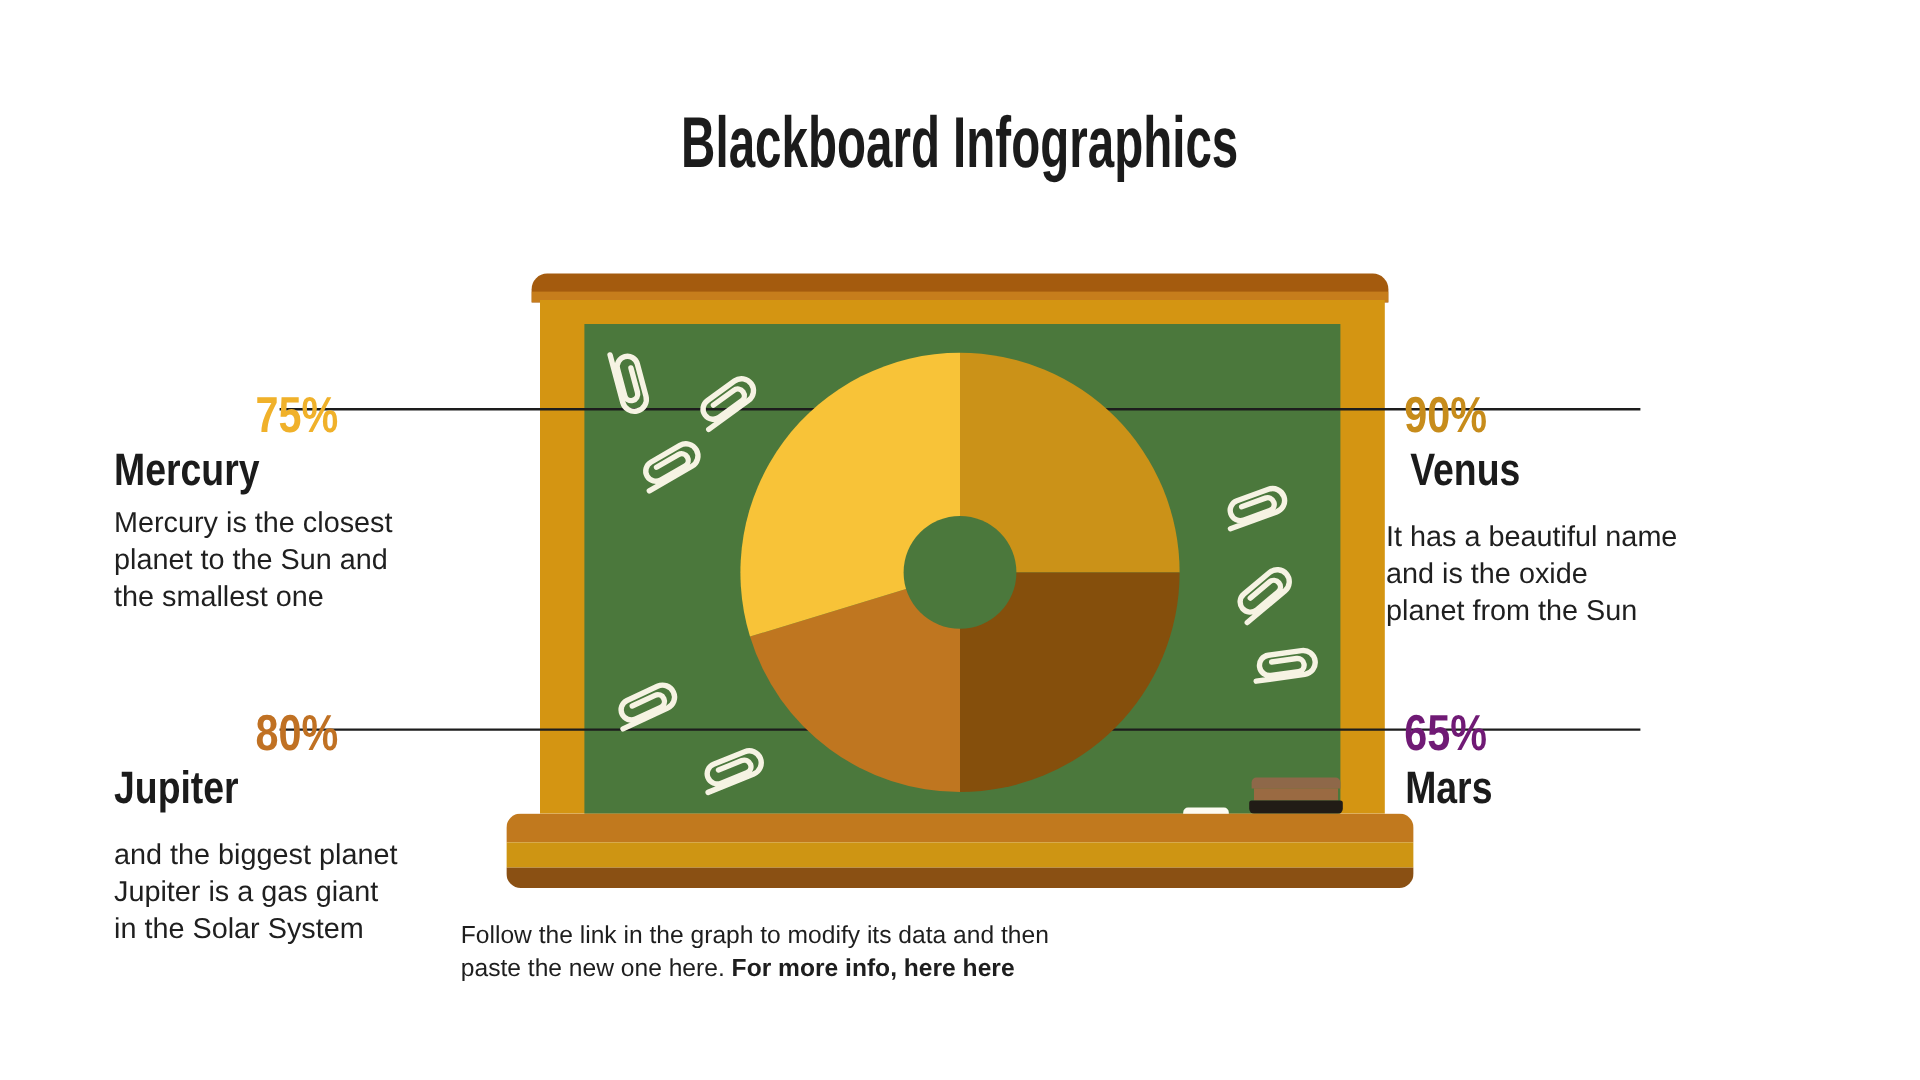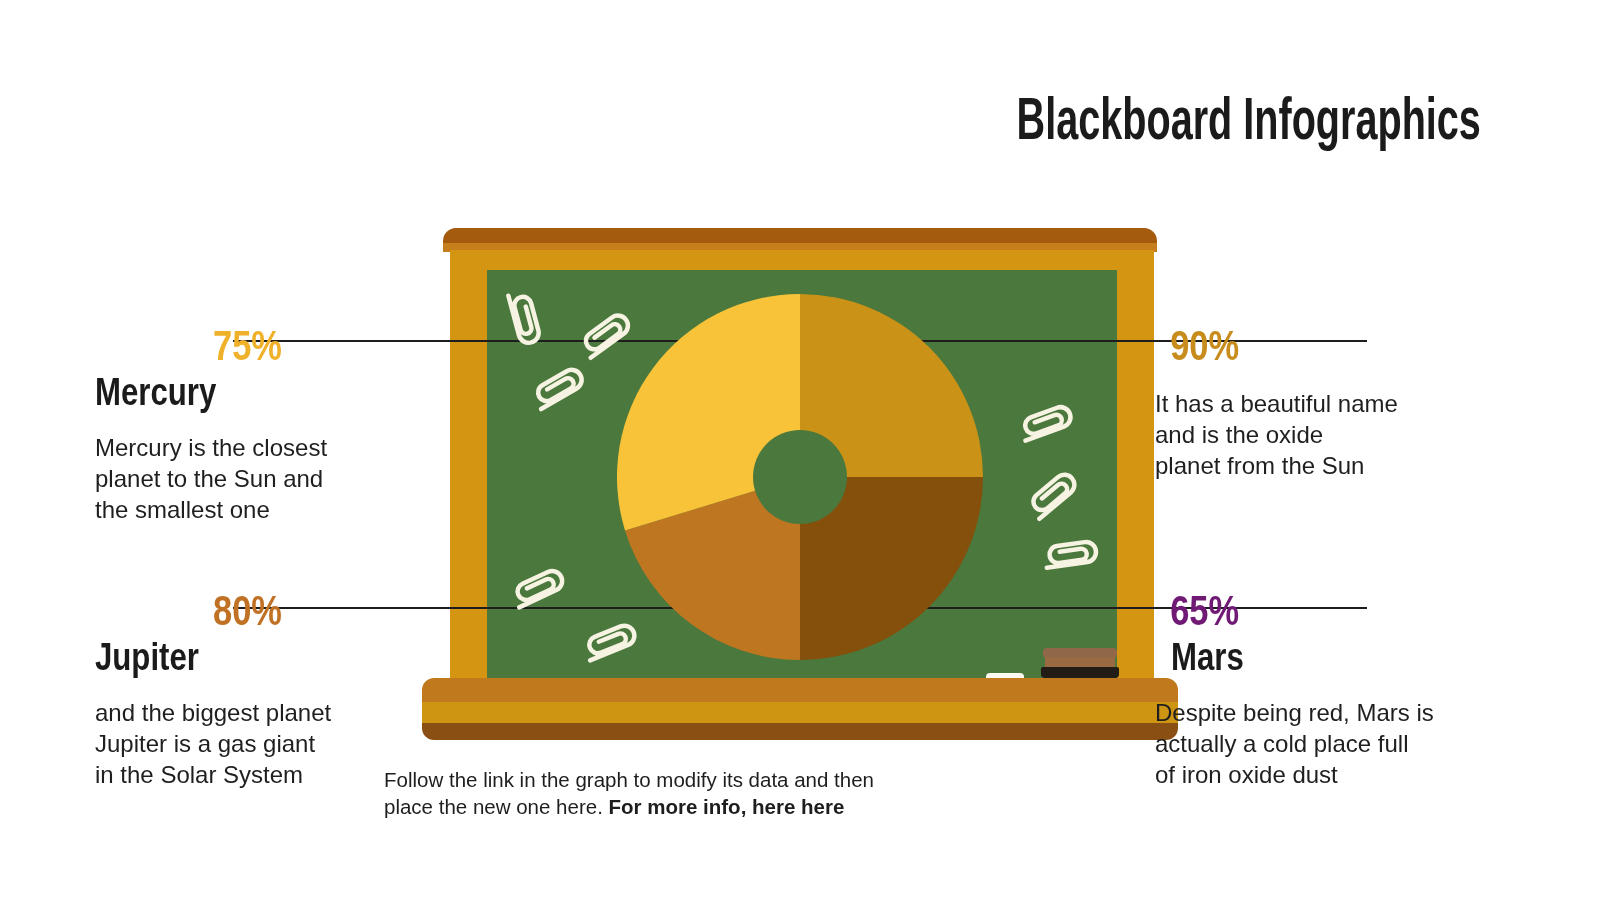--- a/index.html
+++ b/index.html
@@ -1,20 +1,20 @@
 <!DOCTYPE html>
 <html style="--page_bg: #ffffff; --text: #1b1b1b; --bar_dark: #a45b0e; --bar_light: #c67d1c; --frame: #d49512; --surface: #4b783c; --tray_top: #c1791e; --tray_mid: #ce9513; --tray_bottom: #8a5013; --chalk: #fdfbf1; --eraser_lip: #8e6849; --eraser_body: #9a6a42; --eraser_base: #211c16; --clip: #f6f3e3;"><head>
 <meta charset="utf-8">
 <style>
   html,body{margin:0;padding:0;}
   body{font-family:"Liberation Sans", sans-serif; background:#ffffff;}
   .stage{position:relative;width:1600px;height:900px;overflow:hidden;background:var(--page_bg,#fff);}
 
   
-  .title{position:absolute;left:0;top:88px;width:1600px;text-align:right;
+  .title{position:absolute;left:0;top:88px;width:1600px;text-align:center;
          font-size:60px;font-weight:bold;line-height:62px;color:var(--text,#1b1b1b);}
   .cond-c{display:inline-block;transform:scaleX(.66);transform-origin:center;white-space:nowrap;}
   .cond-l{display:inline-block;transform:scaleX(.82);transform-origin:left center;white-space:nowrap;}
   .cond-r{display:inline-block;transform:scaleX(.82);transform-origin:right center;white-space:nowrap;}
 
   .callout{position:absolute;width:320px;}
   .callout.left{left:95px;text-align:left;}
   .callout.right{right:125px;}
   .pct{font-size:42px;font-weight:bold;line-height:46px;}
   .pname{font-size:38px;font-weight:bold;line-height:42px;color:var(--text,#1b1b1b);}
@@ -98,30 +98,32 @@
 
   <div class="title" data-interactable="false">
     <span class="cond-c" data-interactable="false">Blackboard Infographics</span>
   </div>
 
   <div class="callout left" style="top:323px" data-interactable="false">
     <div class="pct" data-interactable="false" style="color: rgb(240, 177, 42); text-align: center;">
       <span class="cond-l">75%</span></div>
     <div class="pname" style="margin-top:2px" data-interactable="false">
       <span class="cond-l">Mercury</span></div>
-    <div class="desc" style="margin-top:19px" data-interactable="false">
+    <div class="desc" style="margin-top:7px" data-interactable="false">
       <div>Mercury is the closest</div>
       <div>planet to the Sun and</div>
       <div>the smallest one</div>
     </div>
   </div>
 
   <div class="callout right" style="top:323px" data-interactable="false">
     <div class="pct" data-interactable="false" style="color: rgb(199, 140, 27);">
       <span class="cond-r">90%</span></div>
+    <div class="pname" style="margin-top:2px" data-interactable="false">
+      <span class="cond-r">Venus</span></div>
     <div class="desc" style="margin-top:19px" data-interactable="false">
       <div>It has a beautiful name</div>
       <div>and is the oxide</div>
       <div>planet from the Sun</div>
     </div>
   </div>
 
   <div class="callout left" style="top:588px" data-interactable="false">
     <div class="pct" data-interactable="false" style="color: rgb(192, 113, 35); text-align: center;">
       <span class="cond-l">80%</span></div>
@@ -132,25 +134,20 @@
       <div>Jupiter is a gas giant</div>
       <div>in the Solar System</div>
     </div>
   </div>
 
   <div class="callout right" style="top:588px" data-interactable="false">
     <div class="pct" data-interactable="false" style="color: #701a75;">
       <span class="cond-r">65%</span></div>
     <div class="pname" style="margin-top:2px" data-interactable="false">
       <span class="cond-r">Mars</span></div>
-    <div class="desc" style="margin-top:19px" data-interactable="false">
-      <div>Despite being red, Mars is</div>
-      <div>actually a cold place full</div>
-      <div>of iron oxide dust</div>
-    </div>
   </div>
 
   <div class="note" data-interactable="false">
     <div data-interactable="false">Follow the link in the graph to modify its data and then</div>
-    <div data-interactable="false"><span data-interactable="false">place the new one here. </span><b data-interactable="true">For more info, here here</b></div>
+    <div data-interactable="false"><span data-interactable="false">paste the new one here. </span><b data-interactable="true">For more info, here here</b></div>
   </div>
 
 </div>
 
 </body></html>

